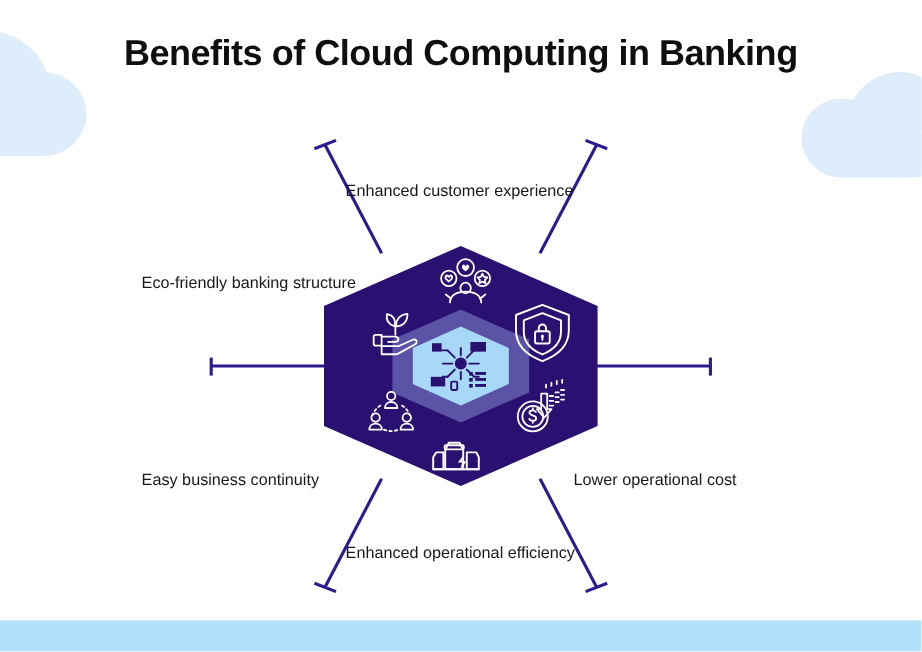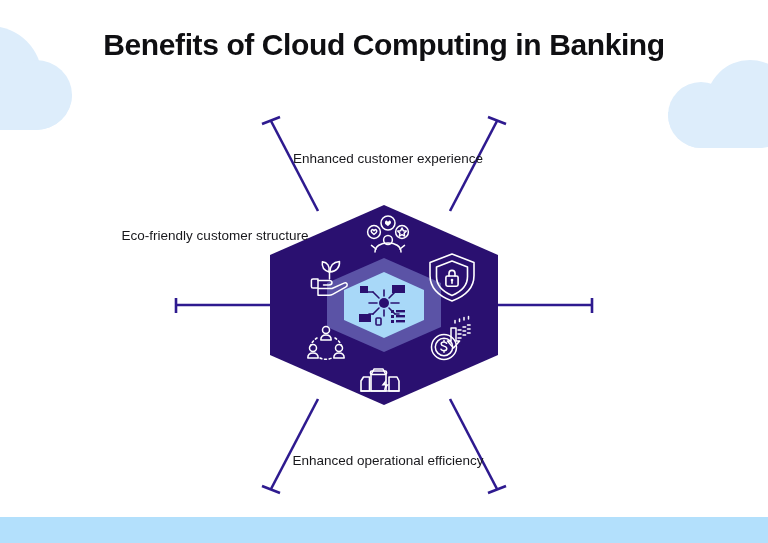--- a/index.html
+++ b/index.html
@@ -77,21 +77,21 @@
     width: 768px;
     height: 543px;
   }
 
   
   .label {
     position: absolute;
     font-size: 13.5px;
     line-height: 20px;
     color: #18181c;
-    text-align: center;
+    text-align: left;
   }
   #label-top    { left: 288px; top: 149px; width: 200px; }
   #label-left   { left: 118px; top: 226px; width: 194px; }
   #label-right  { left: 478px; top: 226px; width: 196px; }
   #label-bleft  { left: 118px; top: 390px; width: 194px; }
   #label-bright { left: 478px; top: 390px; width: 196px; }
   #label-bottom { left: 288px; top: 451px; width: 200px; }
 </style>
 </head>
 <body>
@@ -225,18 +225,20 @@
       <path d="M329 272 c-5 -1.5 -7.4 -5.4 -6.6 -10.3 c5 0.6 7.6 4.4 6.6 10.3 z"></path>
       <path d="M329.5 272 v7"></path>
       <path d="M313 279 h5 v9 h-5 a1.6 1.6 0 0 1 -1.6 -1.6 v-5.8 a1.6 1.6 0 0 1 1.6 -1.6 z"></path>
       <path d="M318 280.5 h11 c1.8 0 3 0.9 3 2.2 c0 1.3 -1.2 2.2 -3 2.2 h-5.5"></path>
       <path d="M318 288.5 h14 l12 -5.4 c1.6 -0.7 3 0 3.2 1.4 c0.2 1.2 -0.5 2 -1.6 2.6 l-13 7.2 c-1.2 0.7 -2.2 0.9 -3.6 0.9 h-11 z"></path>
     </g>
 
   </svg>
 
   <div class="label" id="label-top">Enhanced customer experience</div>
-  <div class="label" id="label-left">Eco-friendly customer structure</div>
+  <div class="label" id="label-left">Eco-friendly banking structure</div>
+  <div class="label" id="label-bleft">Easy business continuity</div>
+  <div class="label" id="label-bright">Lower operational cost</div>
   <div class="label" id="label-bottom">Enhanced operational efficiency</div>
 
   <div id="bottom-bar"></div>
 
 </div>
 
 </body></html>

